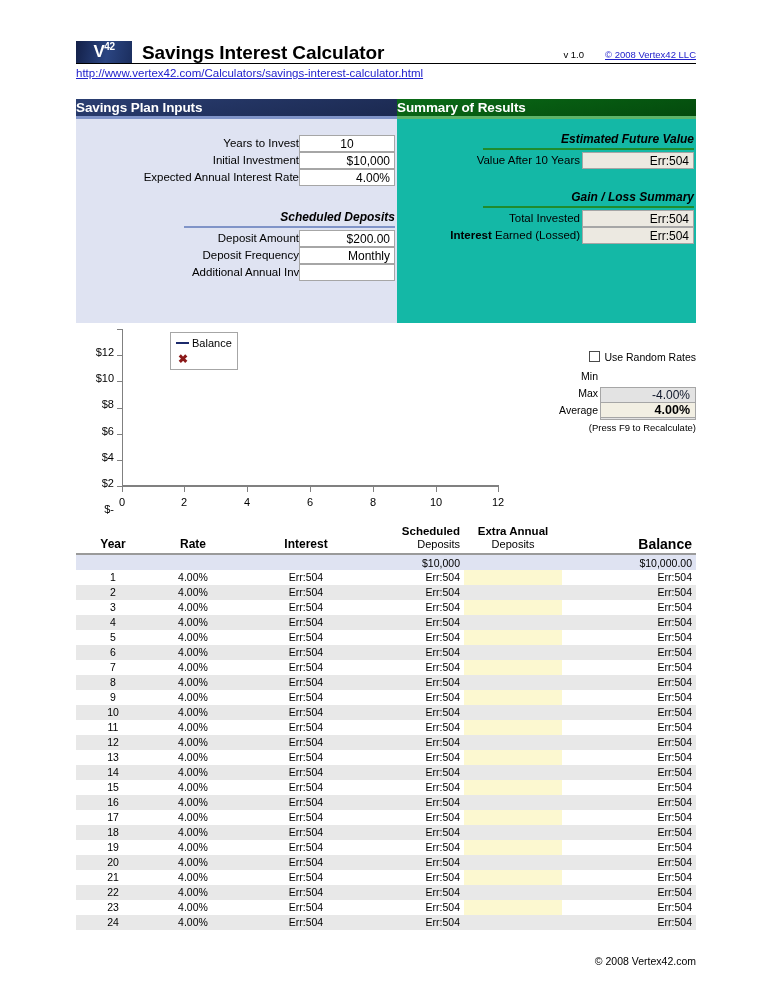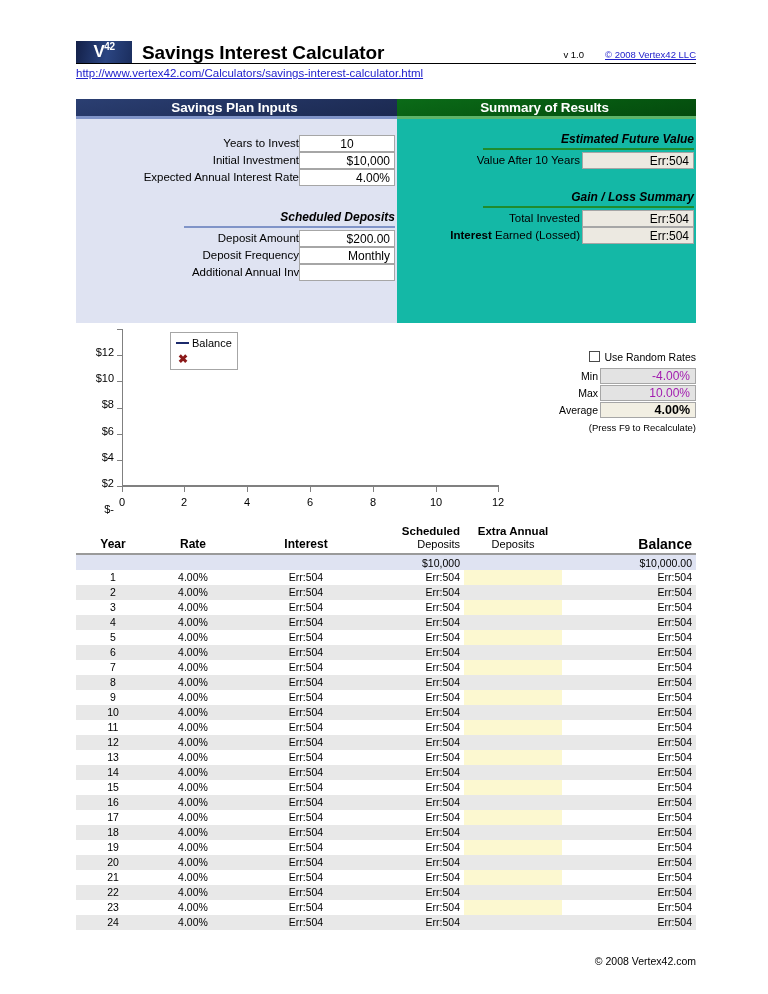--- a/index.html
+++ b/index.html
@@ -112,21 +112,21 @@
   }
   .phead {
     position: absolute;
     left: 0; top: 0;
     height: 17px;
     width: 100%;
     color: #ffffff;
     font-size: 13.5px;
     font-weight: bold;
     line-height: 17px;
-    text-align: center;
+    text-align: left;
     box-sizing: border-box;
     padding-right: 4px;
     letter-spacing: -0.1px;
   }
   .phead.navy {
     background-image: linear-gradient(170deg, #2b3f72 0%, #233462 45%, #1b2950 100%);
   }
   .phead.green {
     background-image: linear-gradient(170deg, #0b6b18 0%, #075c12 45%, #044a0d 100%);
   }
@@ -324,21 +324,22 @@
     box-sizing: border-box;
     border: 1px solid #a6a6a6;
     line-height: 14px;
     font-size: 12px;
     text-align: right;
     padding-right: 5px;
     white-space: nowrap;
   }
   .rbox.disabled {
     background: #e3e3e3;
-    color: #a21caf;
+    color: #0f172a;
+    margin-top: 19px;
   }
   .rbox.editable {
     background: #f2efe3;
     color: #000000;
     font-weight: bold;
     font-size: 12.5px;
   }
   .rnote {
     position: absolute;
     right: 0; top: 72px;

